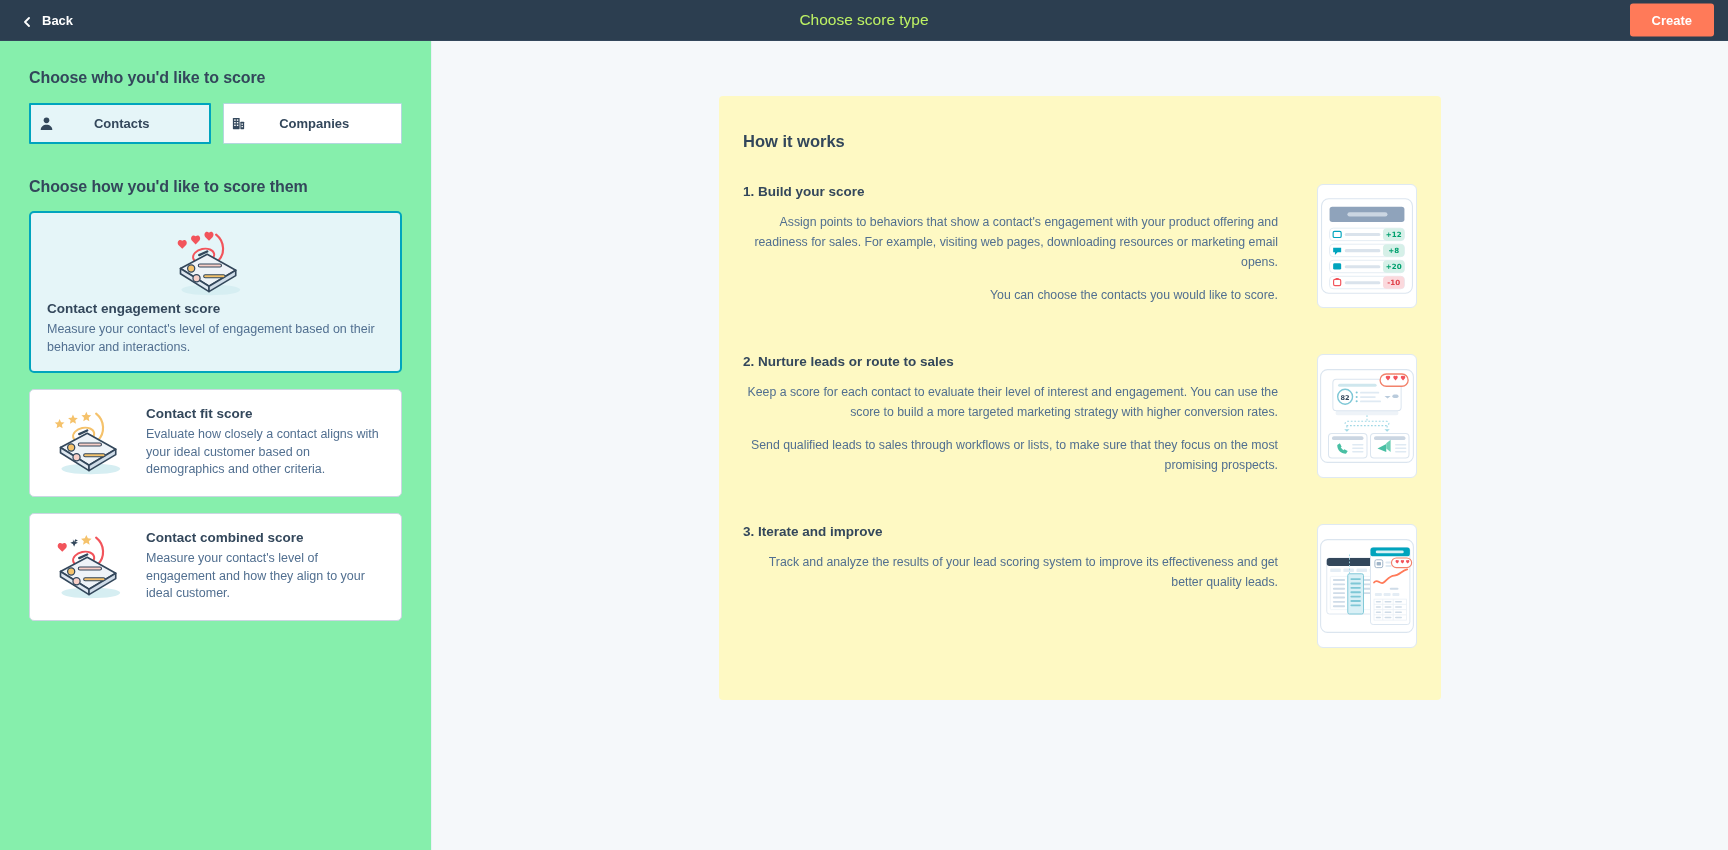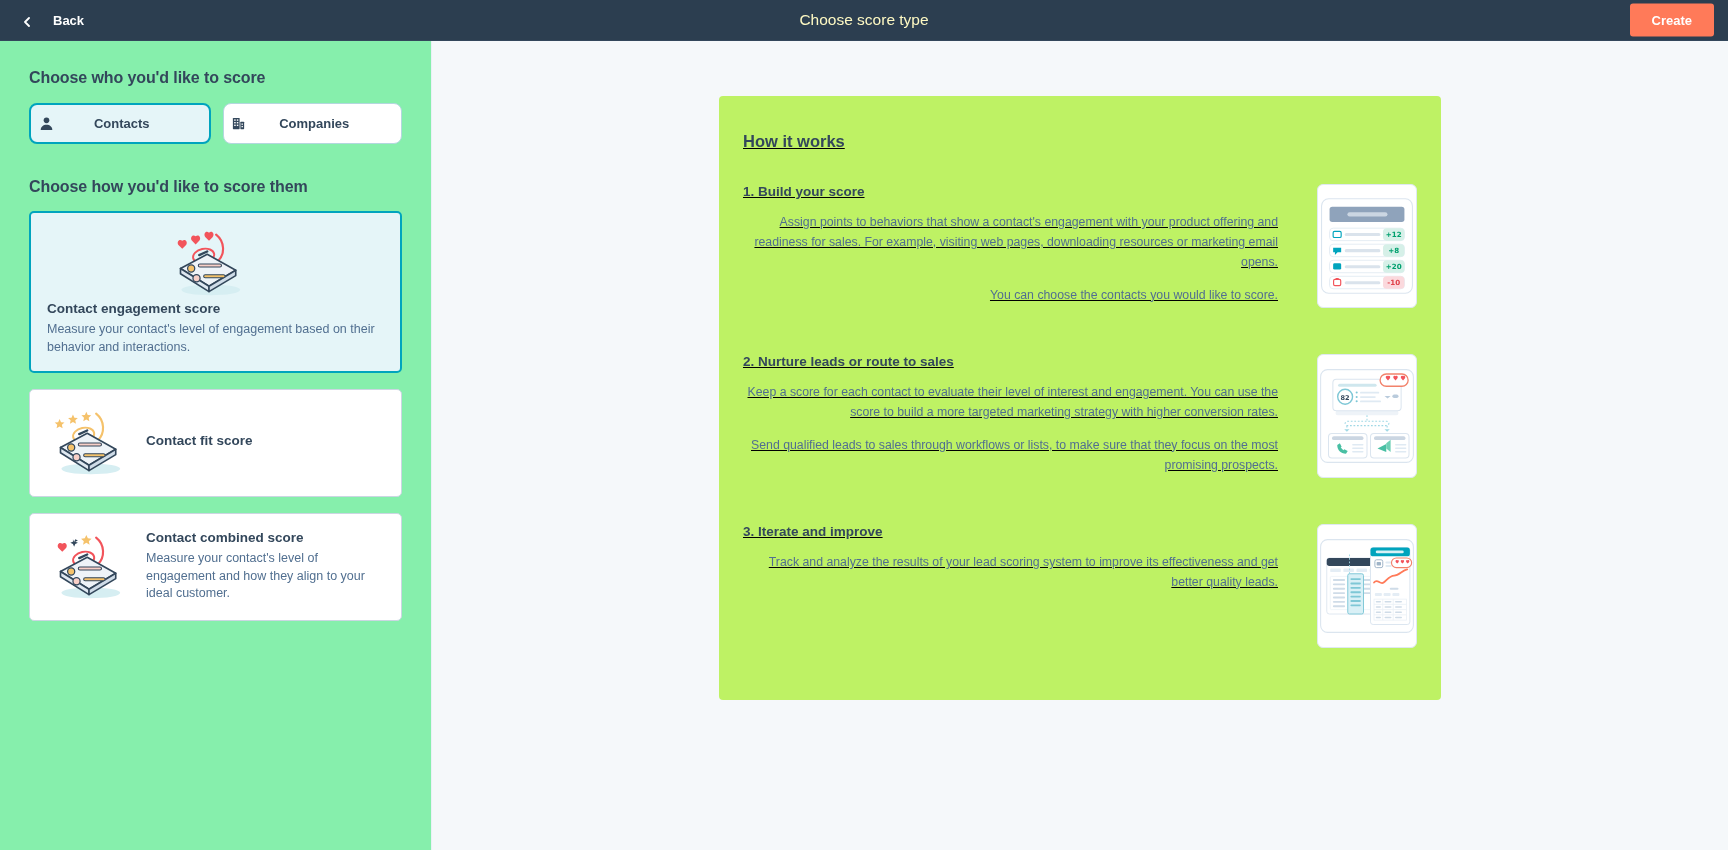--- a/index.html
+++ b/index.html
@@ -13,36 +13,36 @@
   
   .topbar {
     position: relative;
     height: 41px;
     background: #2c3e50;
     display: flex;
     align-items: center;
     border-bottom: 1px solid #33475b;
   }
   .back-btn {
-    display: flex; align-items: center; gap: 21px;
+    display: flex; align-items: center; gap: 10px;
     margin-left: 16px;
     color: #ffffff;
     font-size: 13px;
     font-weight: 700;
     cursor: pointer;
     background: none; border: none;
     font-family: "Liberation Sans", sans-serif;
     padding: 4px 6px;
   }
   .back-chevron { display: block; width: 10px; height: 10px; }
   .topbar-title {
     position: absolute;
     left: 50%; top: 50%;
     transform: translate(-50%, -50%);
-    color: #fef9c3;
+    color: #bef264;
     font-size: 15.5px;
     font-weight: 400;
     white-space: nowrap;
   }
   .create-btn {
     position: absolute;
     right: 14px; top: 50%;
     transform: translateY(-50%);
     background: #ff7a59;
     color: #fff;
@@ -86,21 +86,21 @@
   }
   .who-row {
     display: flex;
     gap: 12px;
     margin-top: 16px;
     margin-bottom: 34px;
   }
   .who-btn {
     flex: 1;
     height: 41px;
-    border-radius: 8px;
+    border-radius: 1px;
     display: flex;
     align-items: center;
     background: #ffffff;
     border: 1px solid #b3d7de;
     cursor: pointer;
     position: relative;
     padding: 0 4px;
   }
   .who-btn.selected {
     background: #e5f5f8;
@@ -155,25 +155,24 @@
   }
   .sc-desc {
     font-size: 12.5px;
     line-height: 1.42;
     color: #516f90;
   }
 
   
   .how-card {
     width: 722px;
-    background: #bef264;
+    background: #fef9c3;
     border-radius: 4px;
     padding: 36px 24px 40px 24px;
     margin-top: 0;
-    text-decoration: underline;
   }
   .how-card h2 {
     font-size: 16.5px;
     font-weight: 700;
     color: #33475b;
     margin-bottom: 33px;
   }
   .step {
     display: flex;
     align-items: flex-start;
@@ -309,20 +308,21 @@
           <path d="M14 46 L14 52 L46 72 L46 66 Z" fill="#dfe8f1" stroke="#33475b" stroke-width="1.8" stroke-linejoin="round"></path>
           <path d="M76 48 L76 54 L46 72 L46 66 Z" fill="#cfdce8" stroke="#33475b" stroke-width="1.8" stroke-linejoin="round"></path>
           <circle cx="26" cy="46" r="4" fill="#f5c26b" stroke="#33475b" stroke-width="1.4"></circle>
           <rect x="34" y="41" width="26" height="3.4" rx="1.7" fill="#f8cfc7" stroke="#33475b" stroke-width="1.2"></rect>
           <circle cx="32" cy="57" r="4" fill="#f8cfc7" stroke="#33475b" stroke-width="1.4"></circle>
           <rect x="40" y="53" width="24" height="3.4" rx="1.7" fill="#f5c26b" stroke="#33475b" stroke-width="1.2"></rect>
         </svg>
       </div>
       <div class="sc-text">
         <div class="sc-title">Contact fit score</div>
+        <div class="sc-desc">Evaluate how closely a contact aligns with your ideal customer based on demographics and other criteria.</div>
       </div>
     </div>
 
     <div class="score-card">
       <div class="sc-art">
         <svg viewBox="0 0 92 82" width="82" height="74">
           <ellipse cx="48" cy="70" rx="33" ry="6" fill="#d6eef2"></ellipse>
           <path d="M12 20c-3-4 1-8 4-5 3-3 7 1 4 5l-4 4z" fill="#f2545b"></path>
           <path d="M28 10l1.3 3 1.3-3 3 1.3-3 1.3 3 1.3-3 1.3-1.3 3-1.3-3-3-1.3 3-1.3z" fill="#33475b"></path>
           <path d="M43 5l1.7 3.8 4.2.4-3.1 2.8.9 4.1-3.7-2.2-3.7 2.2.9-4.1-3.1-2.8 4.2-.4z" fill="#f5c26b"></path>

